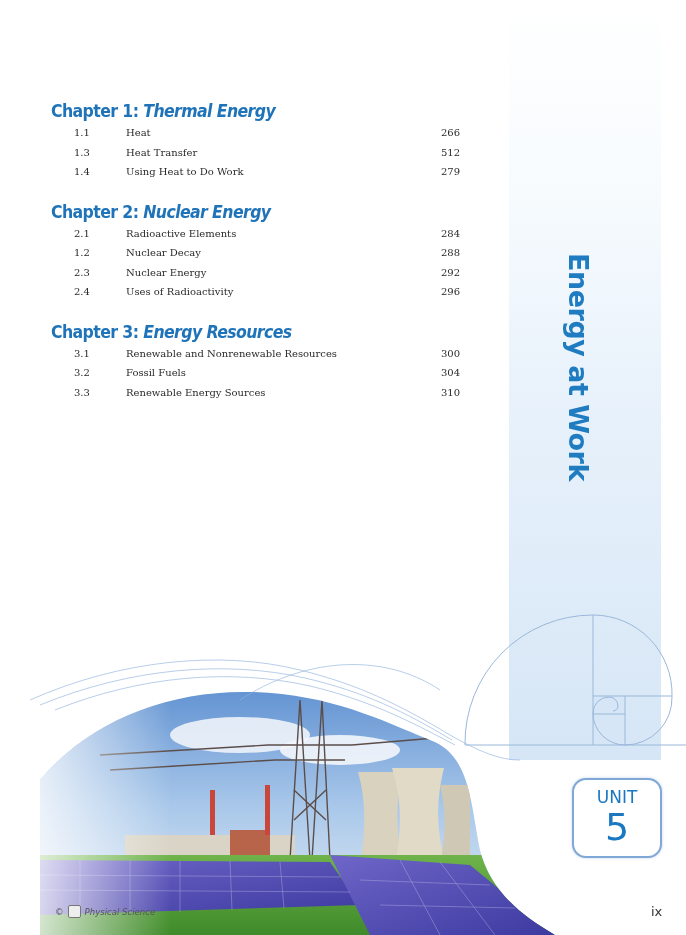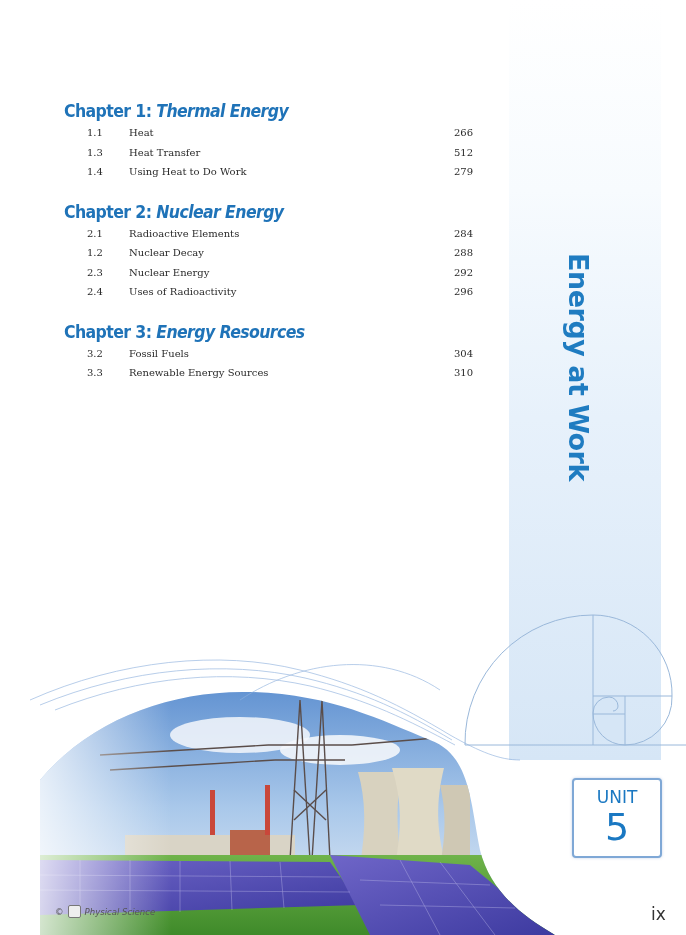--- a/index.html
+++ b/index.html
@@ -3,36 +3,36 @@
 <meta charset="utf-8">
 <style>
   html, body { margin:0; padding:0; }
   body { width:686px; height:935px; position:relative; overflow:hidden; background:#ffffff; font-family:"DejaVu Serif", serif; }
   .band { position:absolute; left:509px; top:0; width:152px; height:760px;
           background:linear-gradient(to bottom, #ffffff 0%, #f7fbfe 25%, #e7f1fb 55%, #d6e6f6 100%); }
   .band-title { position:absolute; left:545px; top:262px; width:66px; height:210px; }
   .band-title span { position:absolute; left:50%; top:50%; transform:translate(-50%,-50%) rotate(90deg);
           white-space:nowrap; font-family:"DejaVu Sans", sans-serif; font-weight:bold; font-size:27px;
           color:#1f7cc1; letter-spacing:-0.5px; }
-  .toc { position:absolute; left:64px; top:100px; width:430px; }
+  .toc { position:absolute; left:51px; top:100px; width:430px; }
   .chapter { margin-bottom:19px; }
   .chapter-head { font-family:"DejaVu Sans Condensed","DejaVu Sans", sans-serif; font-weight:bold; font-size:17.5px;
           color:#1f73b8; line-height:22px; height:23px; letter-spacing:-0.6px; }
   .chapter-head .subtitle { font-style:italic; }
   .entry { display:flex; font-size:10px; color:#2a2a2a; line-height:19.5px; height:19.5px; }
   .entry .num { width:65px; padding-left:23px; box-sizing:border-box; }
-  .entry .title { flex:1; }
+  .entry .title { flex:1;margin-left:10px; }
   .entry .page { width:40px; }
   .art { position:absolute; left:0; top:600px; width:686px; height:335px; }
   .unit-badge { position:absolute; left:572px; top:778px; width:86px; height:76px; border:2px solid #7fa8d6;
-          border-radius:4px; background:#ffffff; box-shadow:0 0 3px rgba(90,130,190,0.35); text-align:center;
+          border-radius:14px; background:#ffffff; box-shadow:0 0 3px rgba(90,130,190,0.35); text-align:center;
           font-family:"DejaVu Sans", sans-serif; color:#1a78c2; }
   .unit-badge .lbl { display:block; font-size:17px; margin-top:8px; line-height:18px; }
   .unit-badge .n { display:block; font-size:38px; line-height:42px; }
-  .page-num { position:absolute; left:651px; top:904px; font-family:"DejaVu Sans", sans-serif; font-size:17px; color:#333;text-align:right; }
+  .page-num { position:absolute; left:651px; top:904px; font-family:"DejaVu Sans", sans-serif; font-size:13px; color:#333;text-align:right; }
   .footer { position:absolute; left:55px; top:905px; display:flex; align-items:center; gap:4px;
           font-family:"DejaVu Sans Condensed","DejaVu Sans", sans-serif; font-size:9.5px; font-style:italic; color:#555; }
   .footer .logo { width:11px; height:11px; border:1px solid #777; border-radius:2px; background:#eee; }
 </style>
 </head>
 <body>
 
 <div class="band"></div>
 <div class="band-title">
   <span>Energy at Work</span>
@@ -86,20 +86,25 @@
         <span class="title">Uses of Radioactivity</span>
         <span class="page">296</span>
       </div>
   </div>
 
   <div class="chapter">
     <div class="chapter-head">
       <span>Chapter 3:</span>
       <span class="subtitle">Energy Resources</span>
     </div>
+    <div class="entry">
+        <span class="num">3.1</span>
+        <span class="title">Renewable and Nonrenewable Resources</span>
+        <span class="page">300</span>
+      </div>
     <div class="entry">
         <span class="num">3.2</span>
         <span class="title">Fossil Fuels</span>
         <span class="page">304</span>
       </div>
     <div class="entry">
         <span class="num">3.3</span>
         <span class="title">Renewable Energy Sources</span>
         <span class="page">310</span>
       </div>

